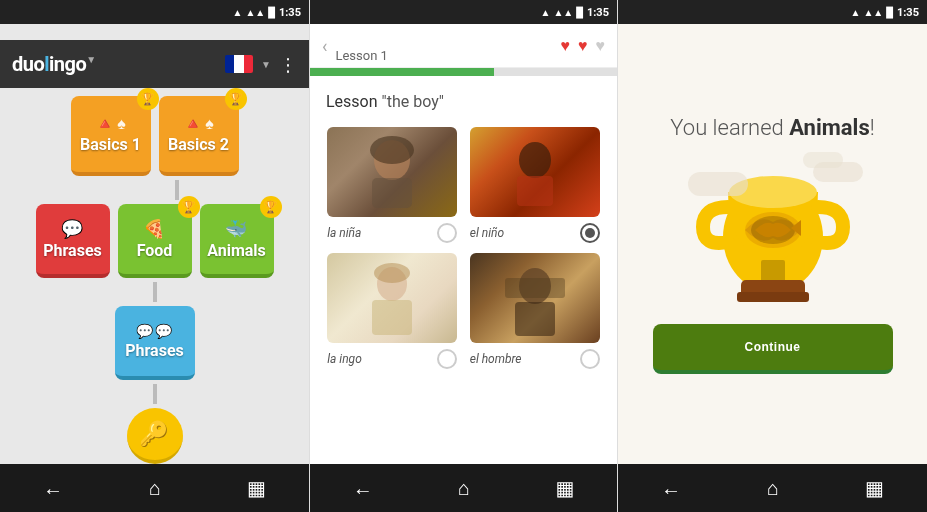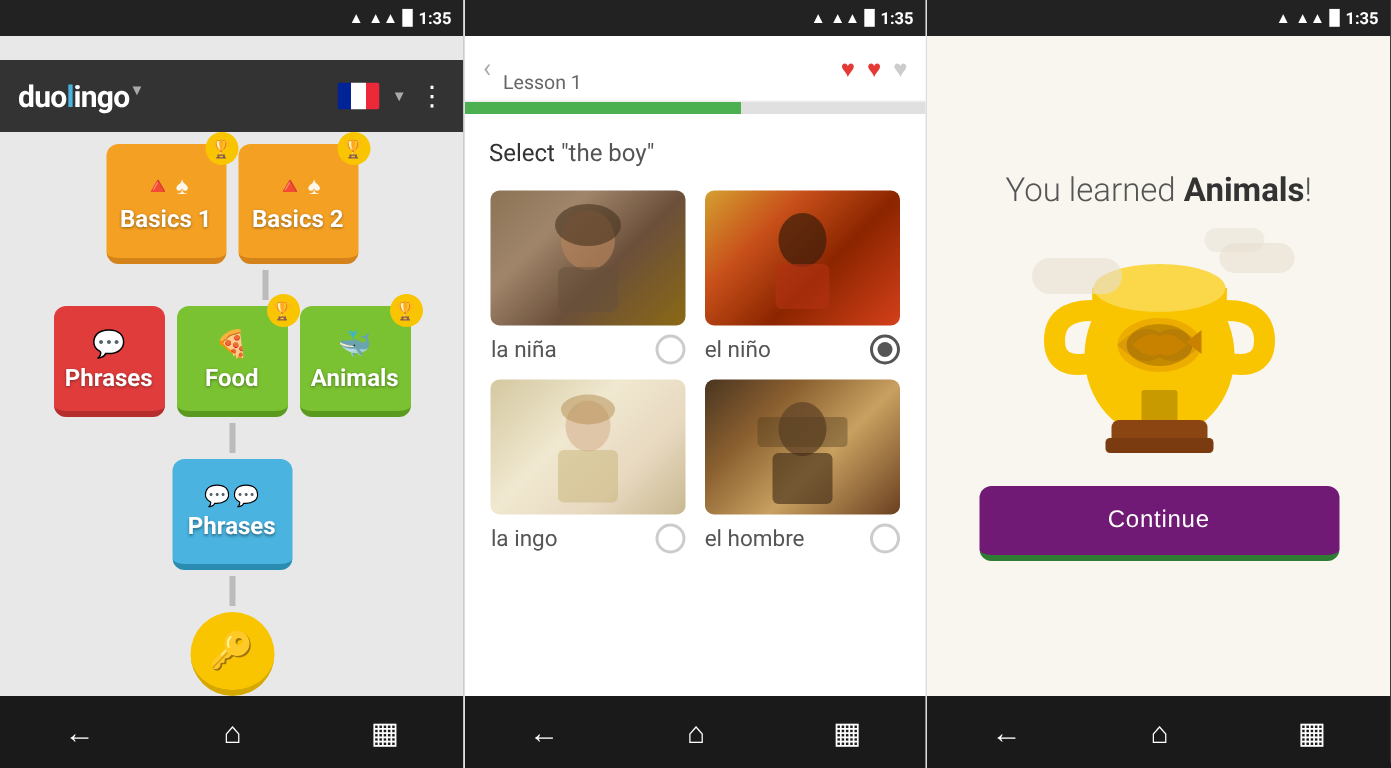--- a/index.html
+++ b/index.html
@@ -298,22 +298,23 @@
     }
 
     .choice-label-row {
       display: flex;
       align-items: center;
       gap: 6px;
       width: 130px;
       justify-content: space-between;
     }
     .choice-label-text {
-      font-size: 15px;
+      font-size: 12px;
       color: #555;
+      font-style: italic;
     }
     .radio-btn {
       width: 20px;
       height: 20px;
       border-radius: 50%;
       border: 2px solid #ccc;
       display: flex;
       align-items: center;
       justify-content: center;
       flex-shrink: 0;
@@ -390,27 +391,27 @@
 
     
     .trophy-svg {
       width: 180px;
       height: 160px;
     }
 
     .continue-btn {
       width: 240px;
       height: 50px;
-      background: #701a75;
+      background: #4d7c0f;
       border: none;
       border-bottom: 4px solid #2e7d32;
       border-radius: 8px;
       color: #fff;
-      font-size: 16px;
-      font-weight: normal;
+      font-size: 12px;
+      font-weight: bold;
       cursor: pointer;
       letter-spacing: 0.5px;
     }
 
     .skill-node-icons {
       display: flex;
       gap: 2px;
       margin-bottom: 2px;
     }
   </style>
@@ -546,21 +547,21 @@
     <span class="heart filled">♥</span>
     <span class="heart empty">♥</span>
   </div>
 
   <div class="lesson-progress">
     <div class="lesson-progress-fill"></div>
   </div>
 
   <div class="lesson-content">
     <div class="question-text">
-      <span>Select</span>
+      <span>Lesson</span>
       <span class="question-quoted">"the boy"</span>
     </div>
 
     <div class="choices-grid">
 
       <div class="choice-item">
         <div class="choice-image img-girl">
           <div class="img-overlay">
             <svg width="80" height="80">
               <ellipse cx="40" cy="28" rx="18" ry="20" fill="rgba(180,130,90,0.7)"></ellipse>

